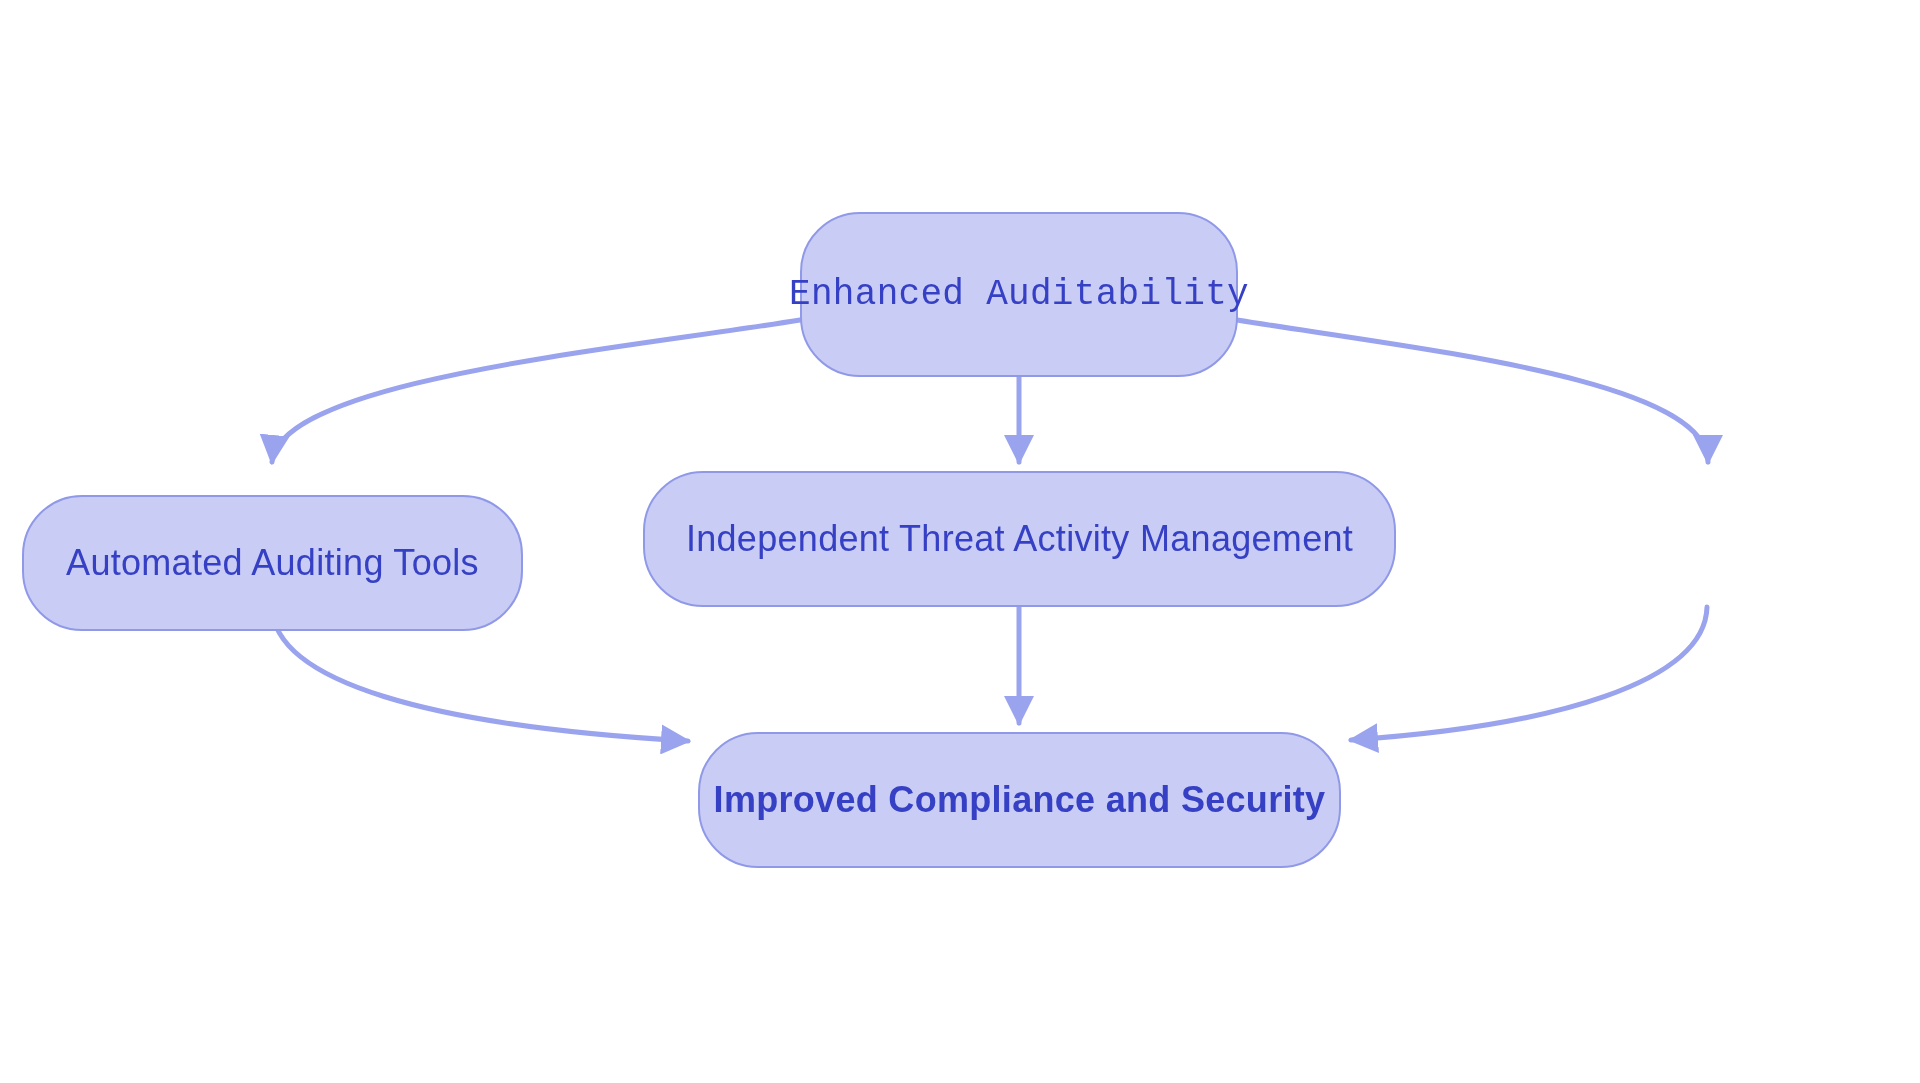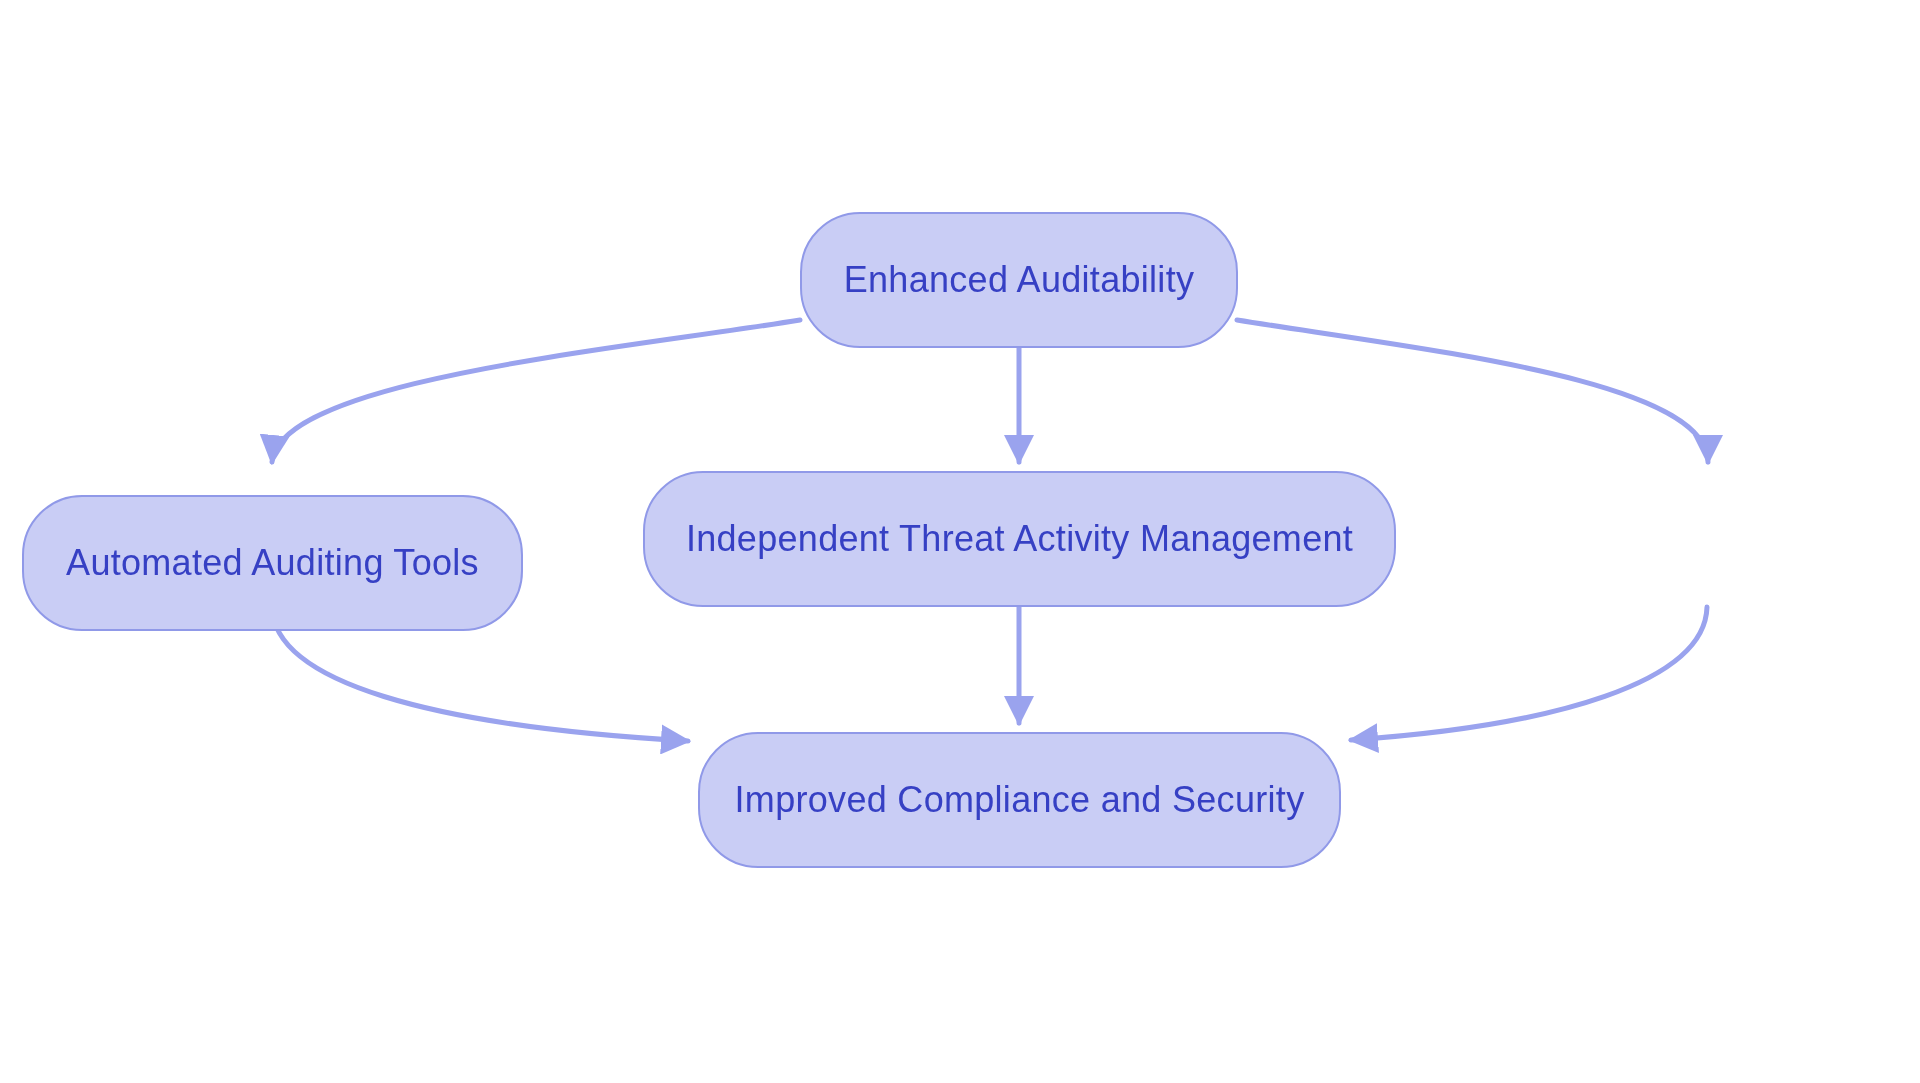--- a/index.html
+++ b/index.html
@@ -48,25 +48,25 @@
     background: var(--node-fill, #c9cdf5);
     border: 2px solid var(--node-border, #9099e8);
     border-radius: 60px;
     color: var(--node-text, #3640c4);
     font-size: 36px;
     font-weight: 400;
     letter-spacing: 0.3px;
     text-align: center;
     white-space: nowrap;
   }
-  .node-top    { left: 800px;  top: 212px; width: 438px; height: 136px; }
+  .node-top    { left: 800px;  top: 212px; width: 438px; height: 165px; font-family: Liberation Mono, monospace; }
   .node-left   { left: 22px;   top: 495px; width: 501px; height: 136px; }
   .node-middle { left: 643px;  top: 471px; width: 753px; height: 136px; }
   .node-right  { left: 1518px; top: 471px; width: 382px; height: 136px; }
-  .node-bottom { left: 698px;  top: 732px; width: 643px; height: 136px; }
+  .node-bottom { left: 698px;  top: 732px; width: 643px; height: 136px; font-weight: bold; }
 </style>
 </head>
 <body>
 
 <div class="canvas">
 
   <svg class="edges-layer" viewBox="0 0 1920 1083" xmlns="http://www.w3.org/2000/svg">
     <defs>
       <marker id="arrow" viewBox="0 0 10 10" refX="9" refY="5" markerWidth="30" markerHeight="30" markerUnits="userSpaceOnUse" orient="auto">
         <path class="arrowhead" d="M 0 0 L 10 5 L 0 10 z"></path>

